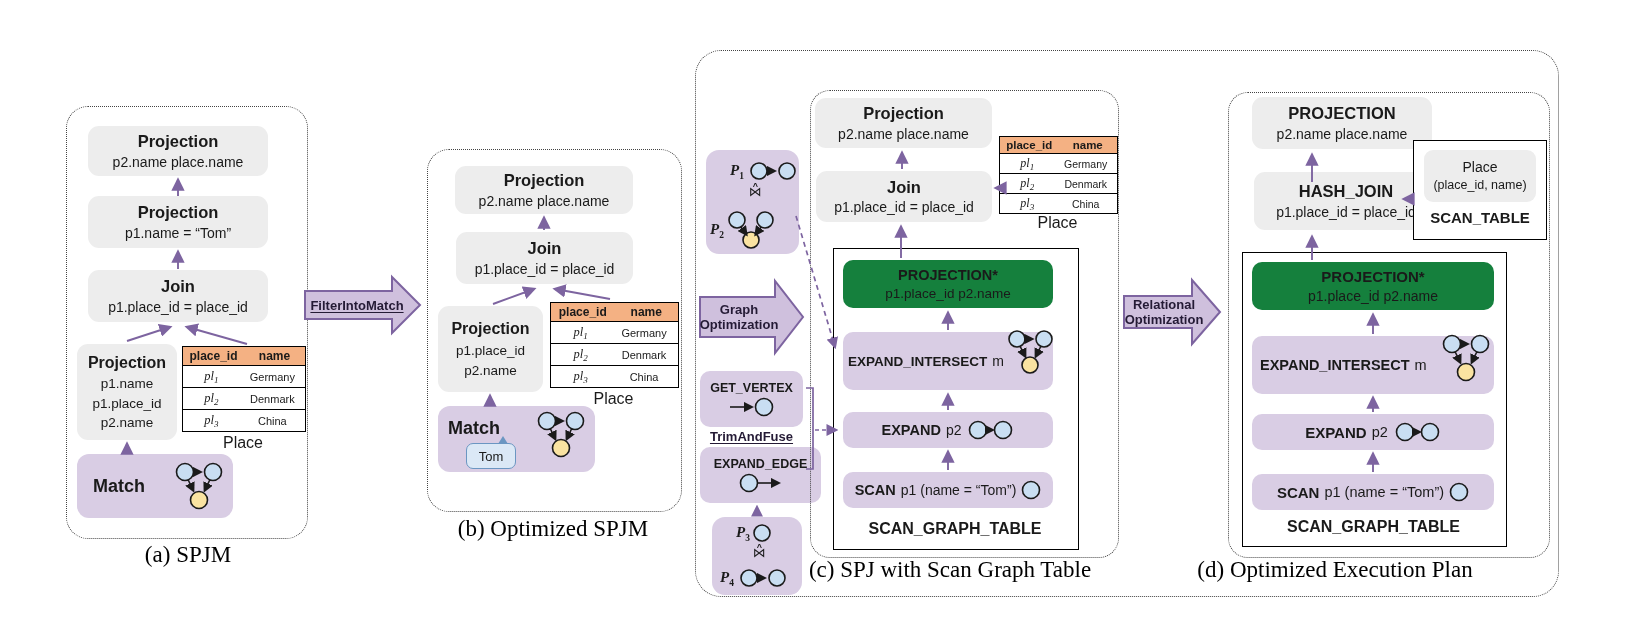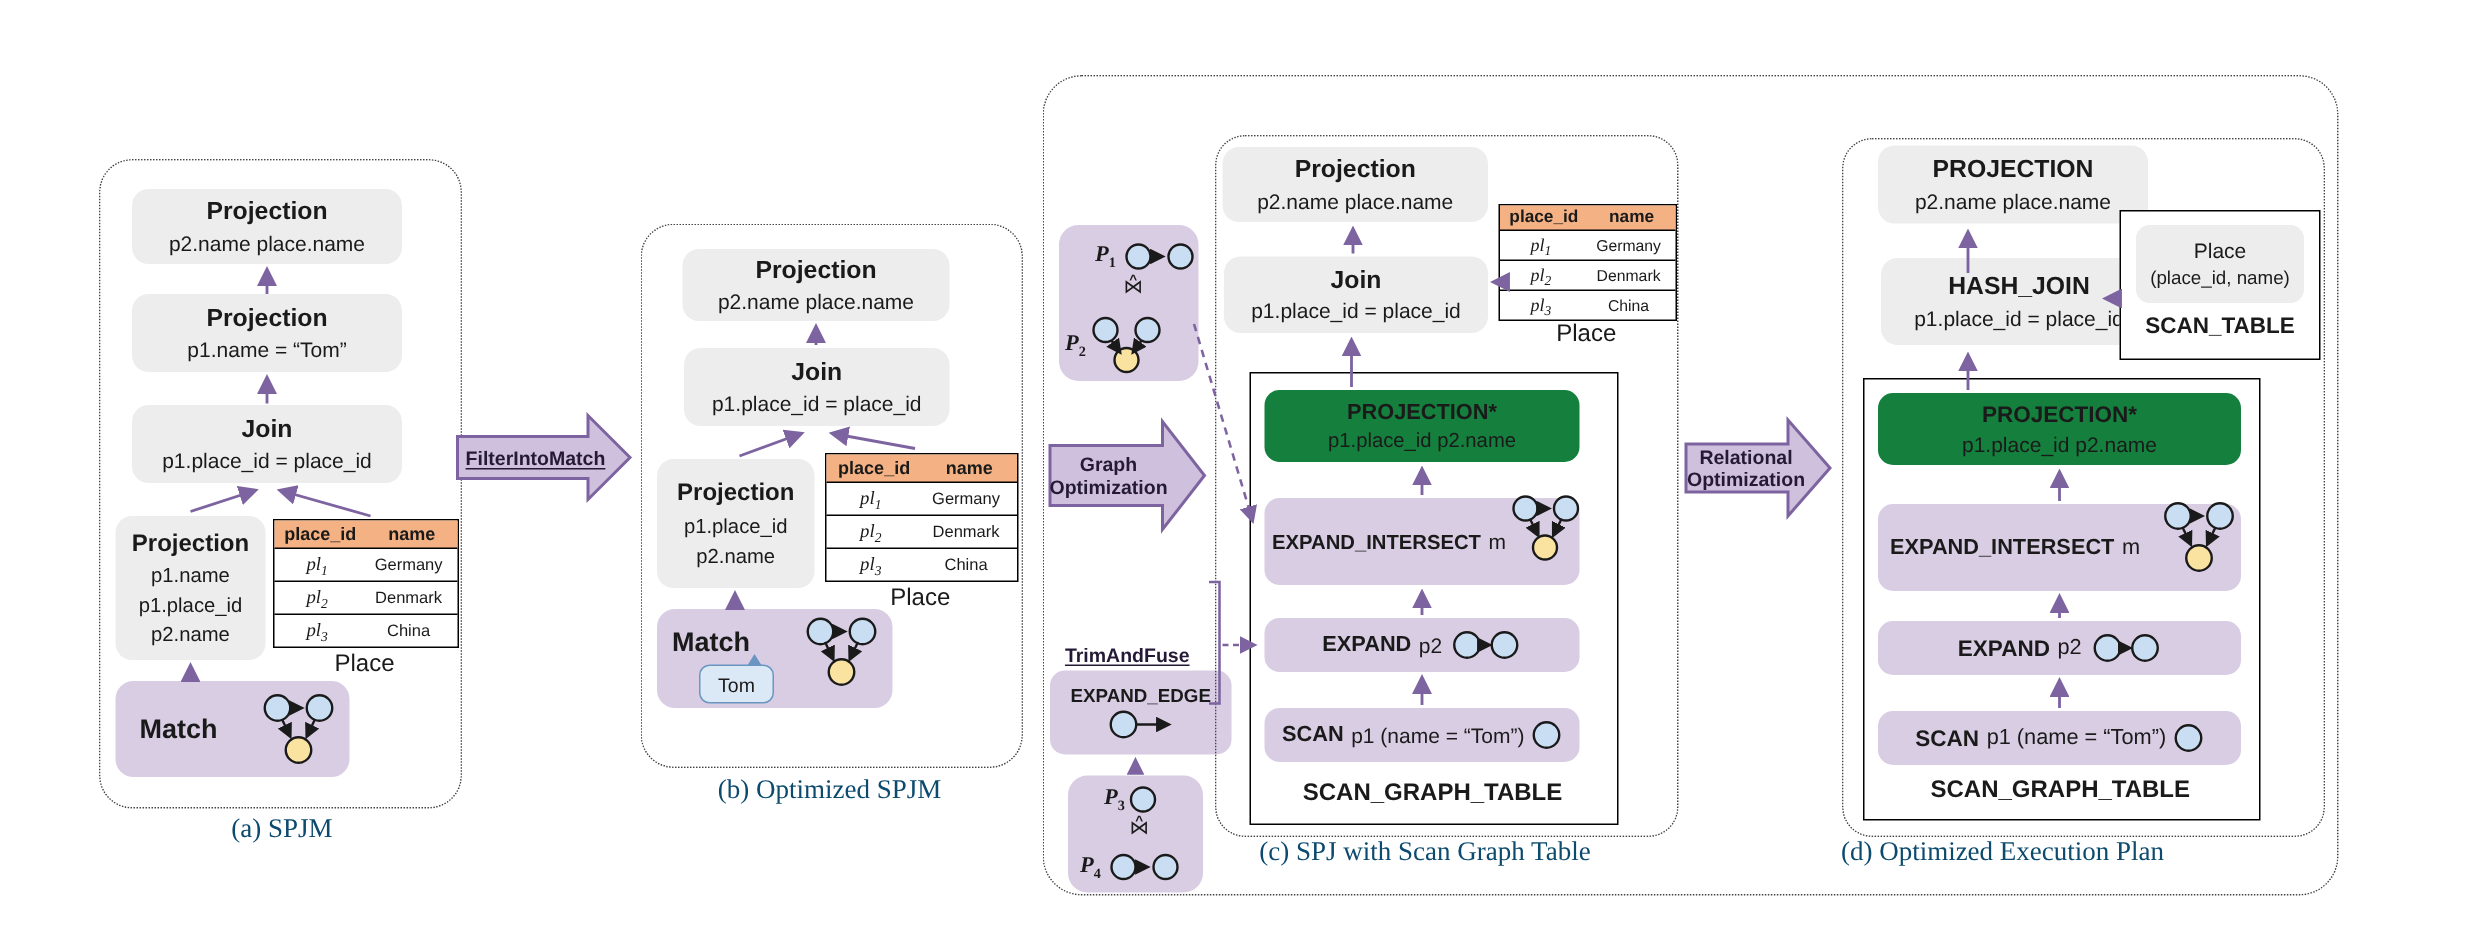--- a/index.html
+++ b/index.html
@@ -1,20 +1,20 @@
 <!DOCTYPE html>
 <html><head>
 <meta charset="utf-8">
 <style>
   html,body{margin:0;padding:0;background:#fff;}
   #stage{position:relative;width:1652px;height:624px;background:#fff;
          font-family:"Liberation Sans",sans-serif;color:#1a1a1a;overflow:hidden;}
 
   .panel{position:absolute;border:1.6px dotted #444;border-radius:22px;background:transparent;}
-  .caption{position:absolute;font-family:"Liberation Serif",serif;font-size:18px;color:#0c4a6e;
+  .caption{position:absolute;font-family:"Liberation Serif",serif;font-size:23px;color:#000000;
            text-align:center;white-space:nowrap;}
 
   .gbox{position:absolute;background:#ededed;border-radius:11px;display:flex;flex-direction:column;
         align-items:center;justify-content:center;line-height:1.35;}
   .gbox .t{font-weight:bold;font-size:16.5px;}
   .gbox .l{font-size:14px;}
 
   .pbox{position:absolute;background:#d9cde4;border-radius:12px;}
   .blackbox{position:absolute;border:1.6px solid #000;background:#fff;}
 
@@ -191,20 +191,27 @@
       <svg class="motif" width="50" height="40">
         <circle cx="11" cy="10" r="8" fill="#c9def2" stroke="#1a1a1a" stroke-width="1.6"></circle>
         <circle cx="39" cy="10" r="8" fill="#c9def2" stroke="#1a1a1a" stroke-width="1.6"></circle>
         <circle cx="25" cy="30" r="8" fill="#fae3a1" stroke="#1a1a1a" stroke-width="1.6"></circle>
         <line x1="15" y1="17" x2="20" y2="24" stroke="#1a1a1a" stroke-width="1.6" marker-end="url(#mB)"></line>
         <line x1="35" y1="17" x2="30" y2="24" stroke="#1a1a1a" stroke-width="1.6" marker-end="url(#mB)"></line>
       </svg>
     </div>
   </div>
 
+  <div class="sidebox" style="left:700px;top:371px;width:103px;height:56px;">
+    <div class="st">GET_VERTEX</div>
+    <svg class="motif" width="46" height="20">
+      <line x1="1" y1="10" x2="22" y2="10" stroke="#1a1a1a" stroke-width="1.6" marker-end="url(#mB)"></line>
+      <circle cx="35" cy="10" r="8.5" fill="#c9def2" stroke="#1a1a1a" stroke-width="1.6"></circle>
+    </svg>
+  </div>
   <div class="arrow-label ul" style="left:700px;top:429px;width:103px;color:#241a35;">TrimAndFuse</div>
   <div class="sidebox" style="left:700px;top:447px;width:121px;height:56px;">
     <div class="st">EXPAND_EDGE</div>
     <svg class="motif" width="46" height="20">
       <circle cx="11" cy="10" r="8.5" fill="#c9def2" stroke="#1a1a1a" stroke-width="1.6"></circle>
       <line x1="20" y1="10" x2="40" y2="10" stroke="#1a1a1a" stroke-width="1.6" marker-end="url(#mB)"></line>
     </svg>
   </div>
 
   <div class="patbox" style="left:712px;top:517px;width:90px;height:78px;">

